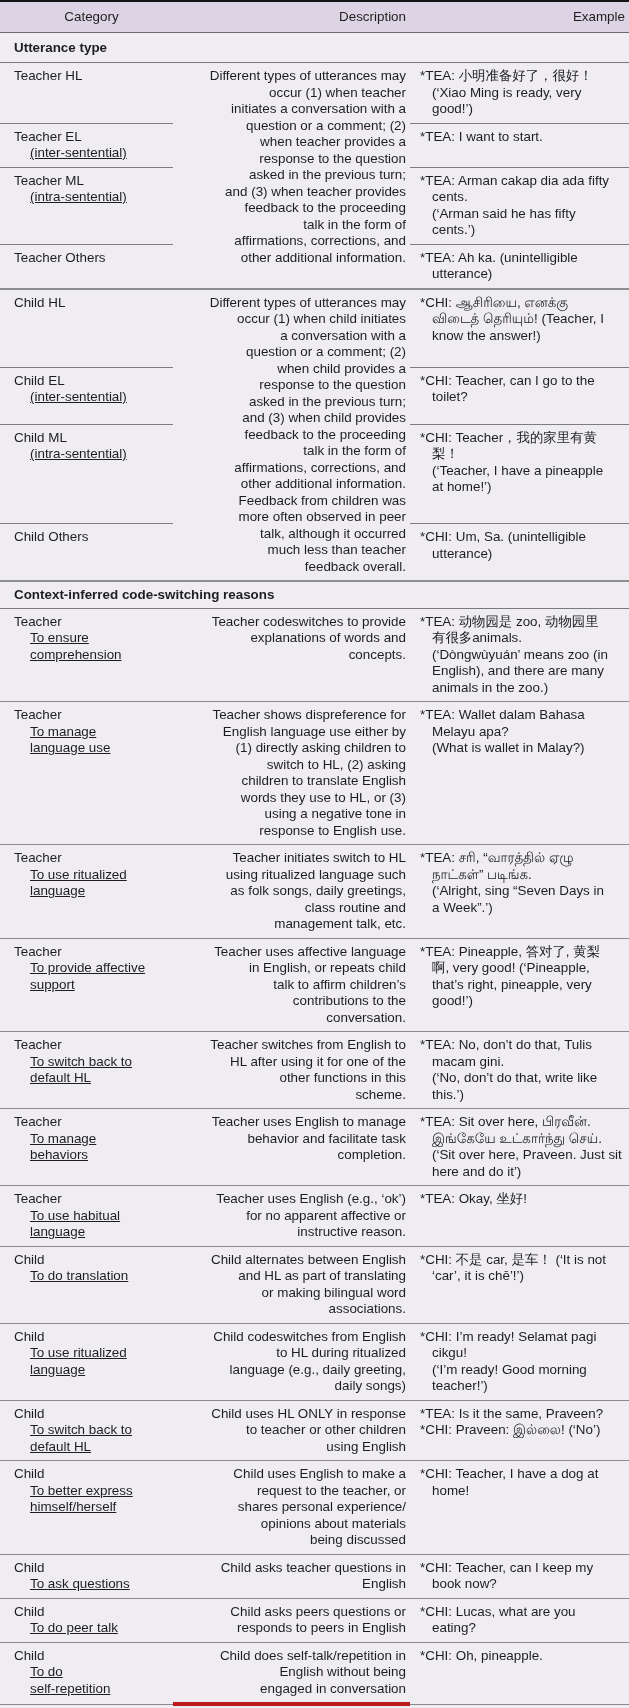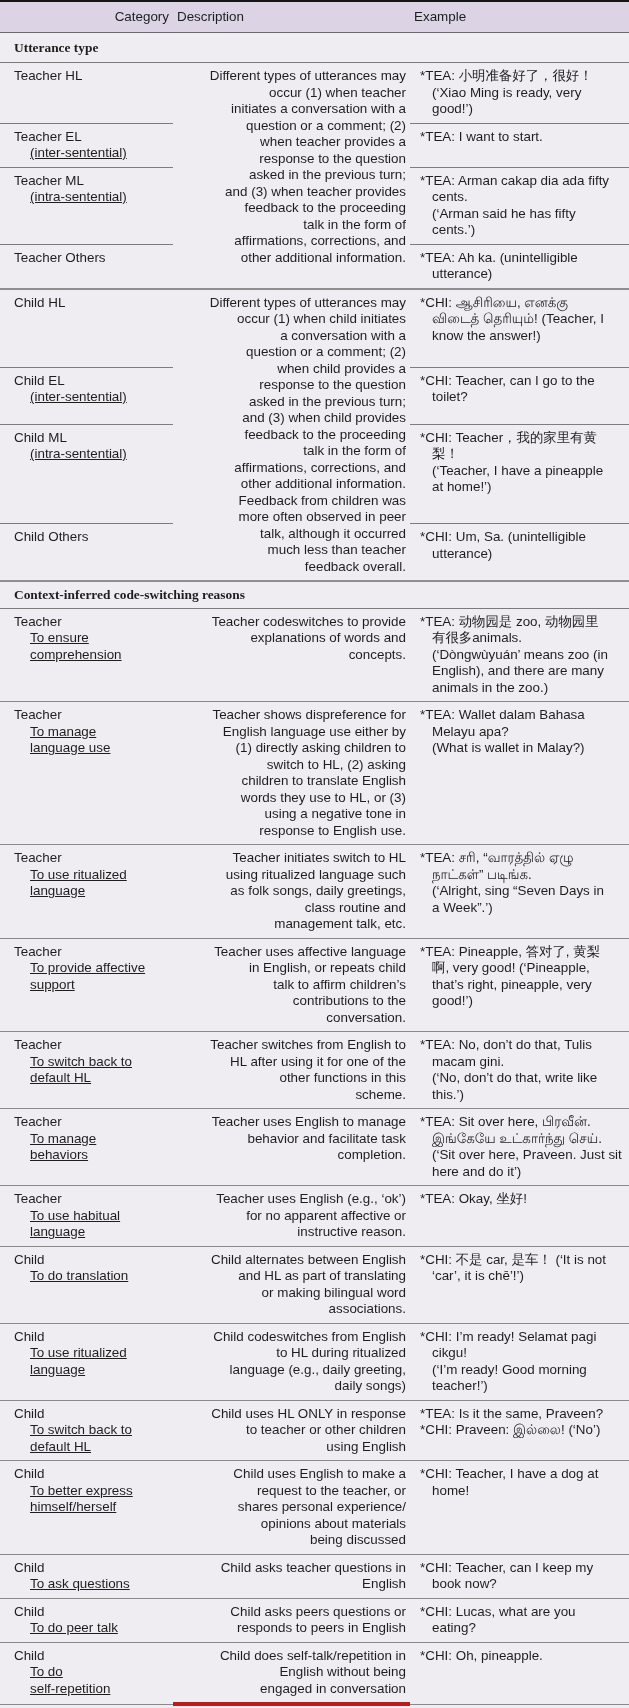--- a/index.html
+++ b/index.html
@@ -9,25 +9,25 @@
     font-family: "Liberation Sans", sans-serif;
     font-size: 13.4px; line-height: 16.5px; color: #1e1e1e;
   }
   table { width: 629px; border-collapse: collapse; table-layout: fixed; background: var(--body-bg); }
   col.c1 { width: 173px; } col.c2 { width: 237px; } col.c3 { width: 219px; }
   th {
     background: var(--hdr-bg); font-weight: normal;
     border-top: 2px solid #151515; border-bottom: 1px solid #6a6a6a;
     padding: 7px 4px 6px;
   }
-  th.h1 { text-align: right; padding-left: 14px; margin-top: 48px; }
-  th.h2, th.h3 { text-align: left; margin-top: 28px; }
+  th.h1 { text-align: center; padding-left: 14px; margin-top: 48px; }
+  th.h2, th.h3 { text-align: right; margin-top: 28px; }
   td { vertical-align: top; padding: 5px 4px 5px 14px; }
   td.ex { padding-left: 10px; padding-right: 0; }
-  td.sec-title { font-weight: bold; padding: 7px 14px 6px; border-bottom: 1px solid #7a7a7a; font-family: Liberation Serif, serif; }
+  td.sec-title { font-weight: bold; padding: 7px 14px 6px; border-bottom: 1px solid #7a7a7a; }
   tr.sec-1 td.sec-title { padding-top: 5px; padding-bottom: 4px; }
   tr.inner td.cat, tr.inner td.ex { border-bottom: 1px solid #7d7d7d; }
   tr.end td { border-bottom: 2px solid #8e8e8e; }
   td.gend { border-bottom: 2px solid #8e8e8e; text-align: right; }
   tr.end.s1 td { border-bottom: 1px solid #8a8a8a; }
   tr.s1 td.gend { border-bottom: 1px solid #8a8a8a; }
   tr.last td, tr.last td.gend { border-bottom: 4px solid #b91c1c; }
   .ln { white-space: nowrap; }
   .cat .ind { padding-left: 16px; text-decoration: underline; }
   .desc .ind { padding-left: 17px; }

